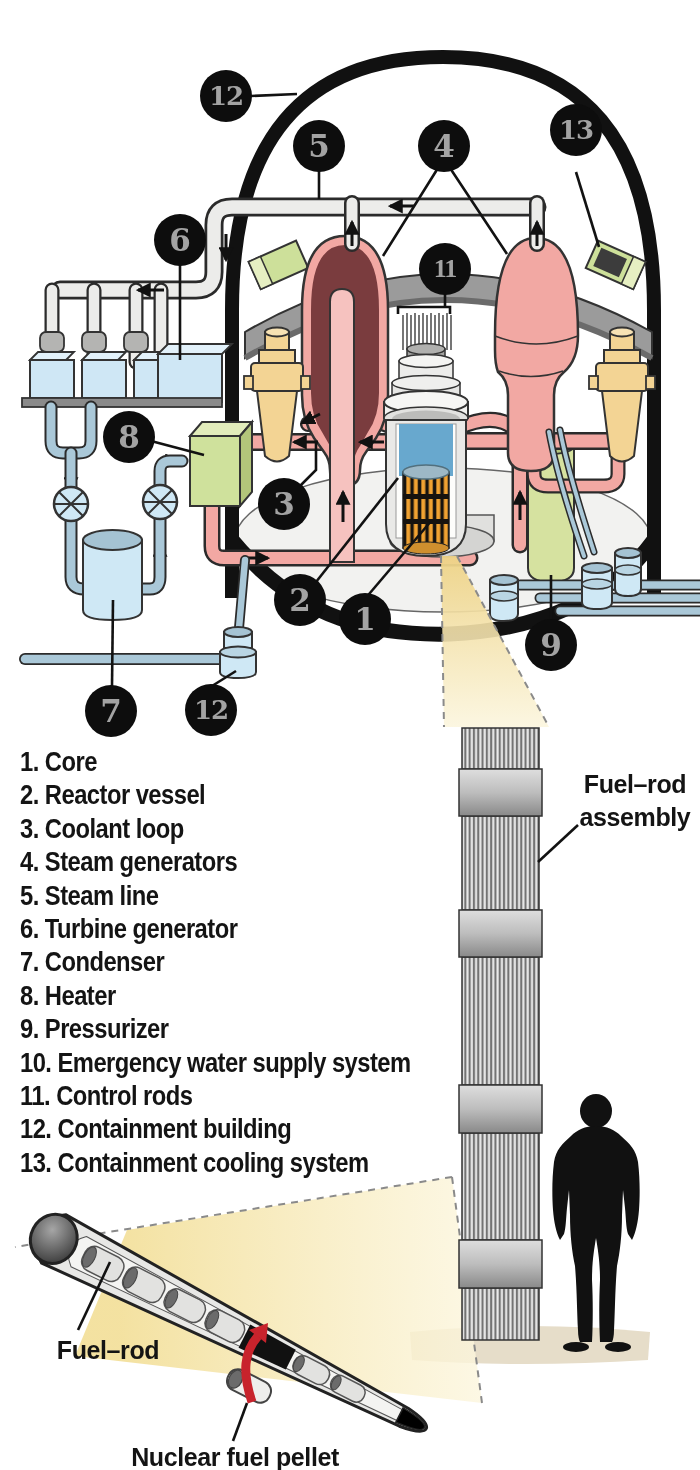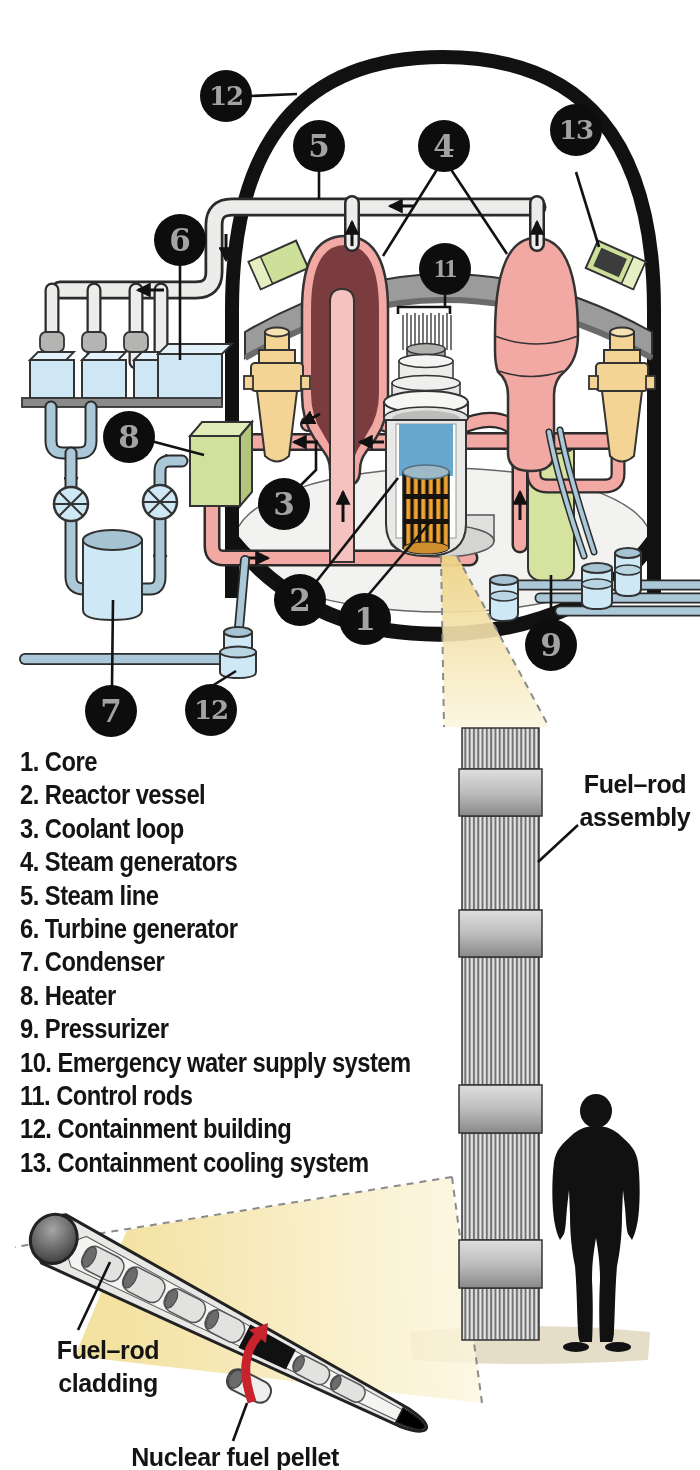--- a/index.html
+++ b/index.html
@@ -431,18 +431,17 @@
   <div>12. Containment building</div>
   <div>13. Containment cooling system</div>
 </div>
 
 <div class="lbl" style="left:520px;top:768px;width:230px;">
   <div>Fuel–rod</div>
   <div>assembly</div>
 </div>
 <div class="lbl" style="left:10px;top:1334px;width:196px;">
   <div>Fuel–rod</div>
-  <div>cladding</div>
 </div>
 <div class="lbl" style="left:80px;top:1441px;width:310px;">
   <div>Nuclear fuel pellet</div>
 </div>
 </div>
 
 </body></html>

